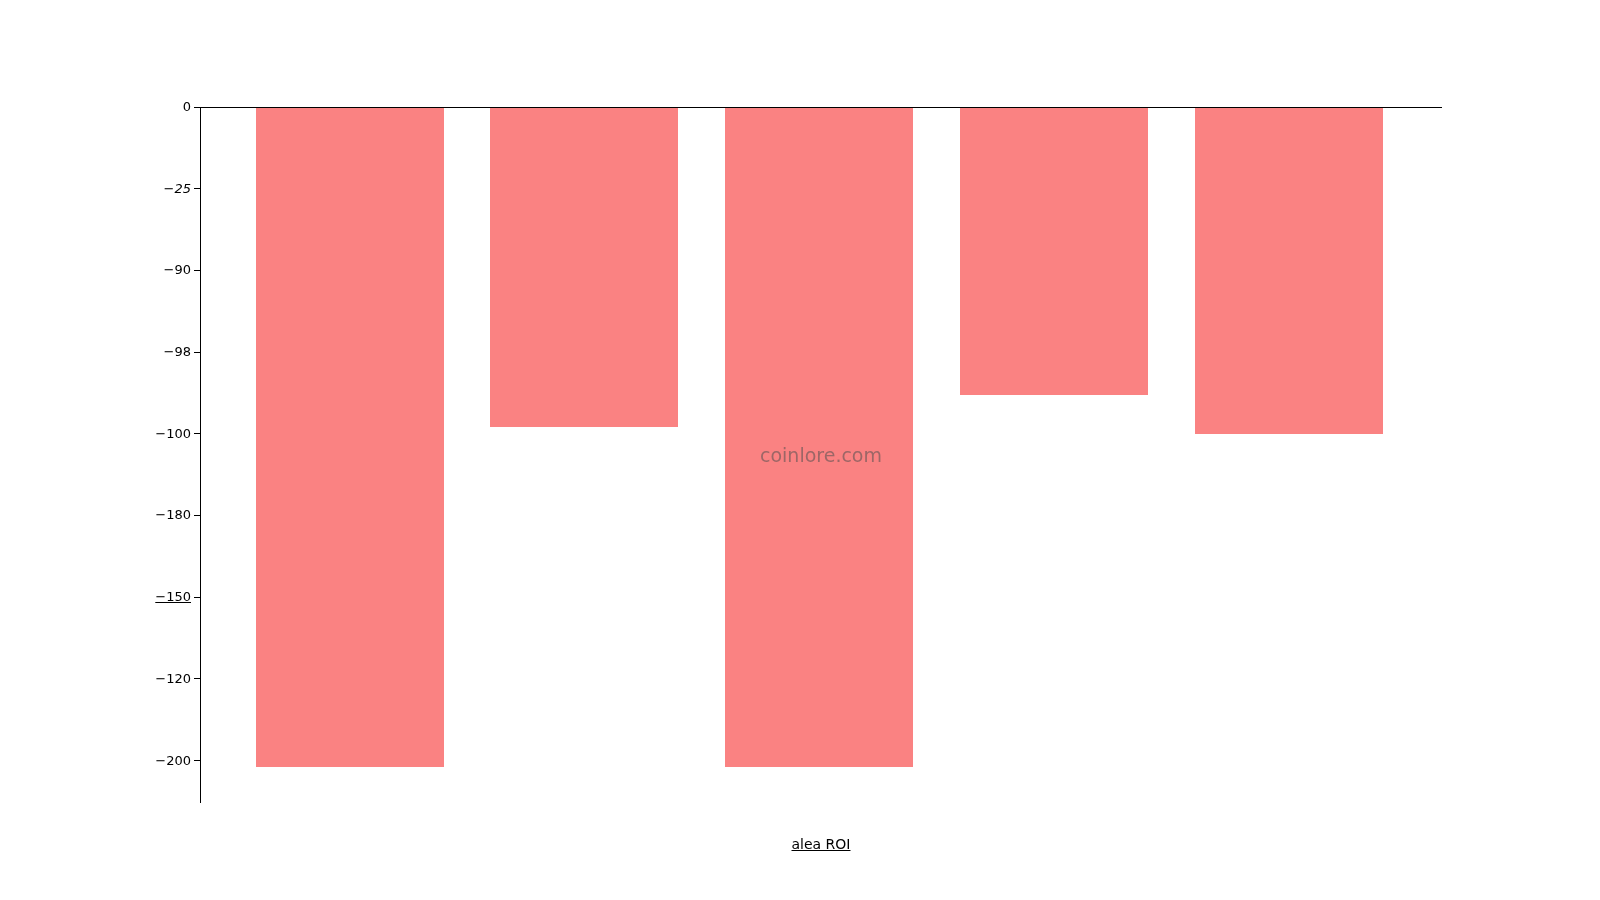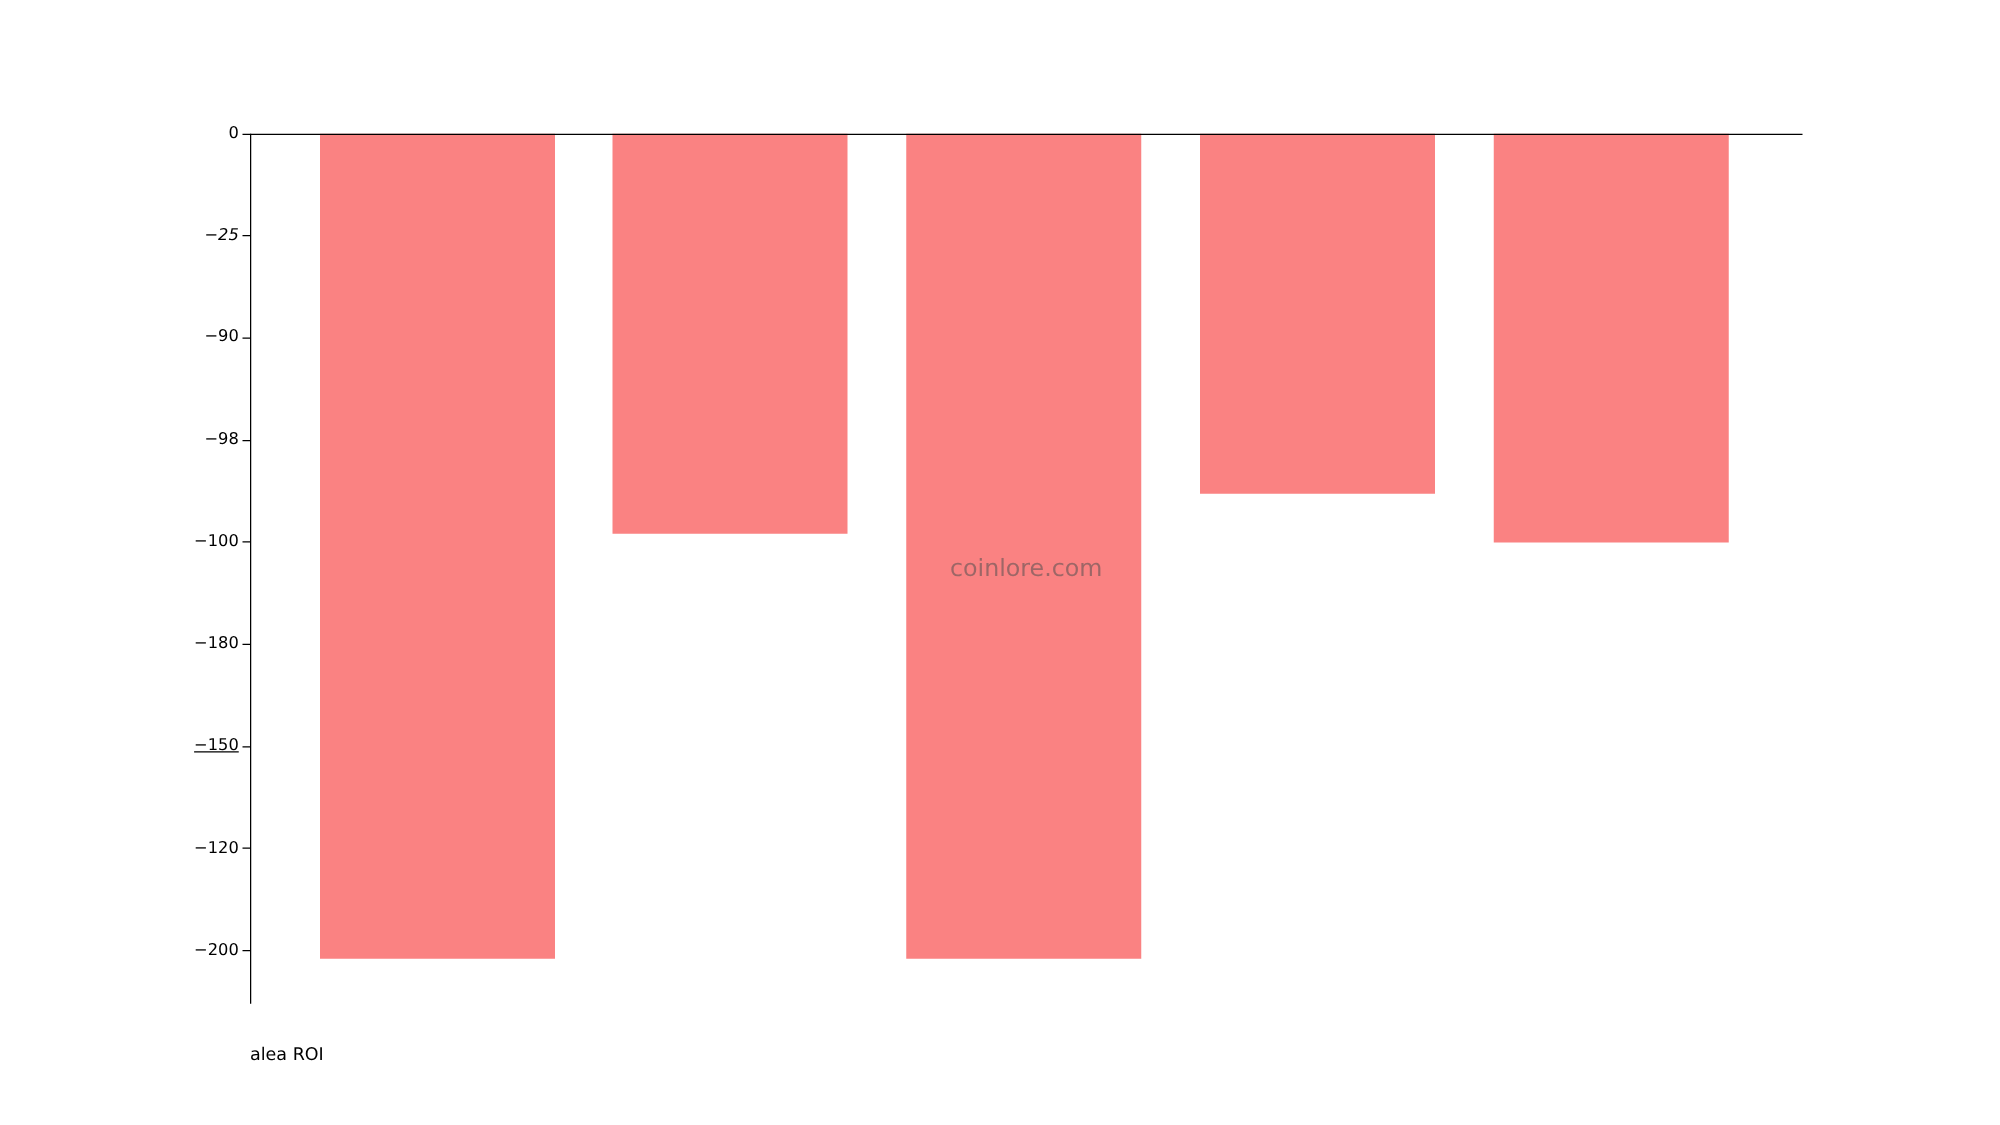--- a/index.html
+++ b/index.html
@@ -71,22 +71,24 @@
     font-size: 19px;
     color: rgba(80, 80, 80, 0.55);
     white-space: nowrap;
     z-index: 6;
   }
   .xlabel {
     position: absolute;
     left: 200px;
     top: 836px;
     width: 1242px;
+    text-align: center;
     font-size: 14px;
     color: #000000;
+    text-decoration: underline;
   }
 </style>
 </head>
 <body>
 
 <div class="figure">
   <div class="plot">
     <div class="spine-top"></div>
     <div class="spine-left"></div>
     <div id="yticks">

